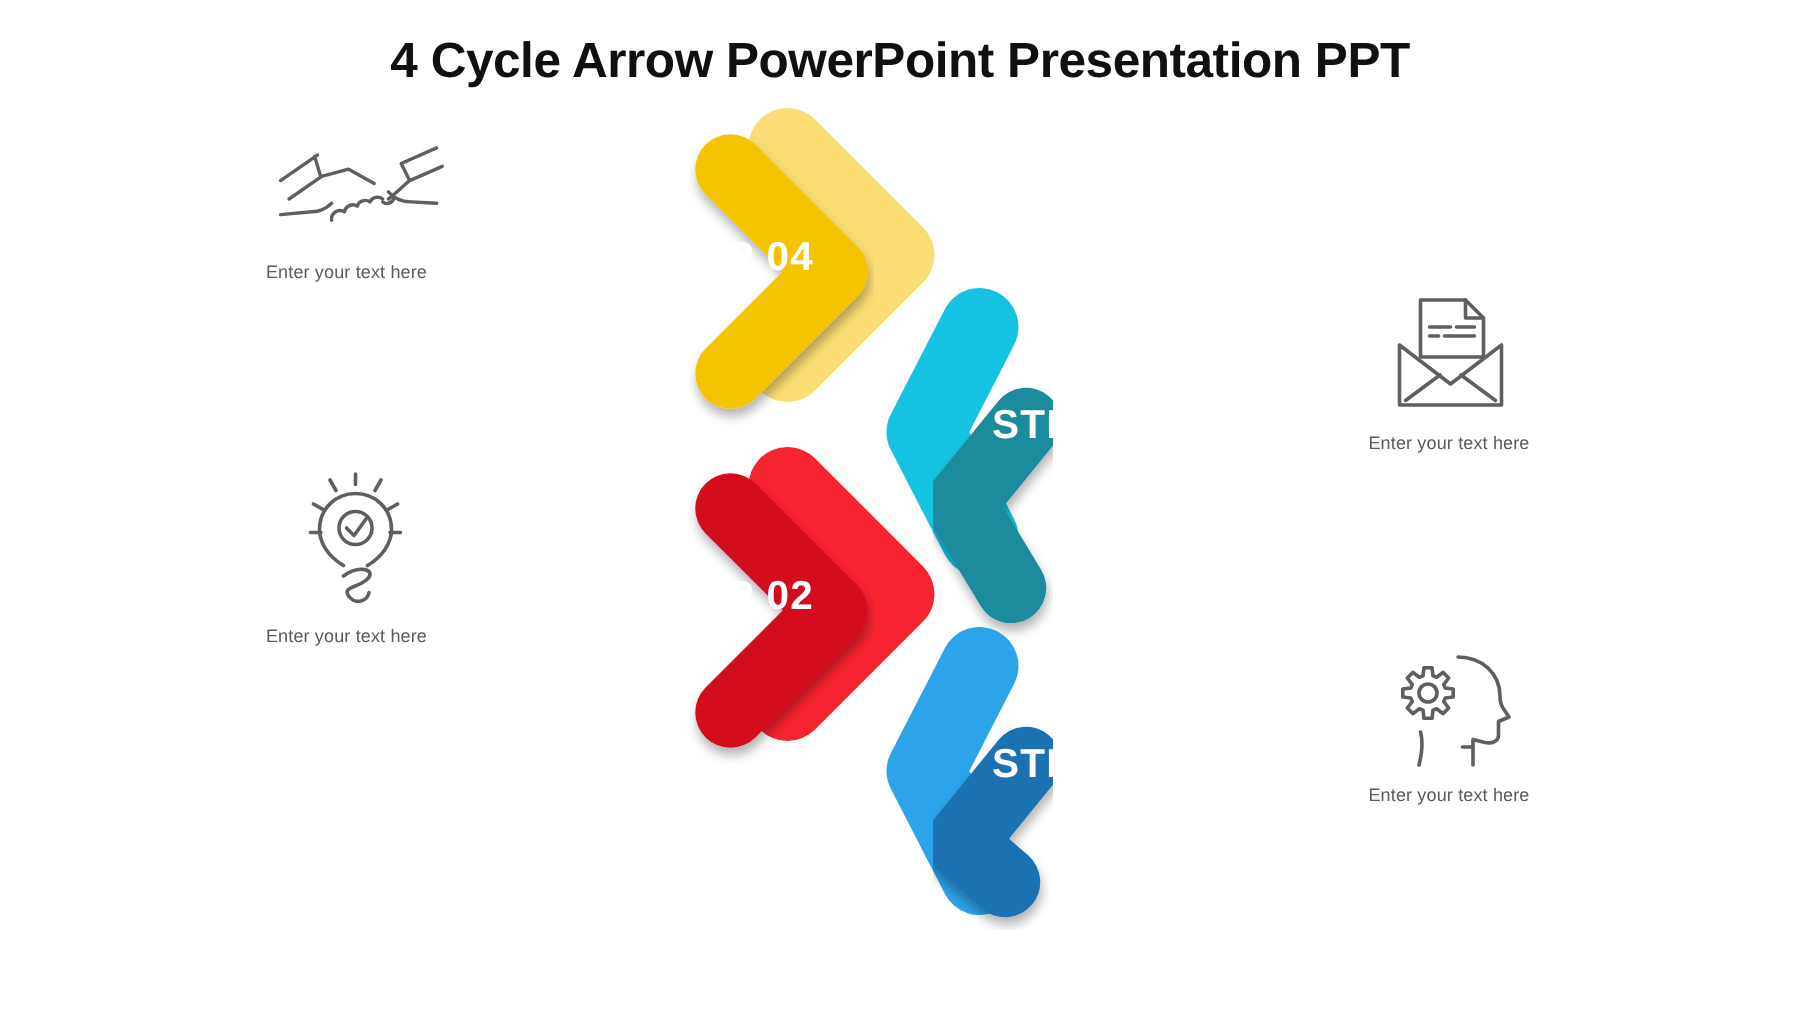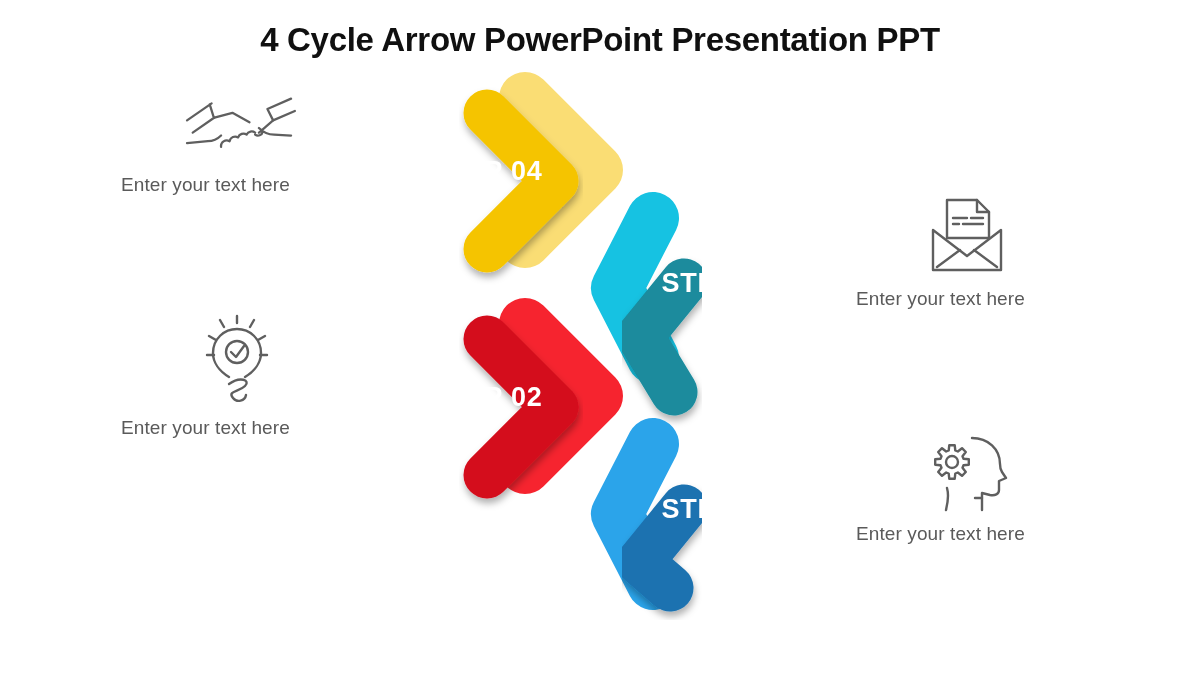--- a/index.html
+++ b/index.html
@@ -5,22 +5,22 @@
   html,body{margin:0;padding:0;background:#ffffff;}
   #slide{
     position:relative;width:1200px;height:675px;background:#ffffff;
     overflow:hidden;font-family:"Liberation Sans","DejaVu Sans",sans-serif;
   }
   #title{
     position:absolute;top:21px;left:0;width:1200px;text-align:center;
     font-size:33px;font-weight:700;letter-spacing:-0.3px;color:#101010;
   }
   .caption{
-    position:absolute;width:220px;text-align:left;
-    font-size:19px;color:#5a5a5a;letter-spacing:0.1px;
+    position:absolute;width:220px;text-align:center;
+    font-size:12px;color:#5a5a5a;letter-spacing:0.1px;
   }
   .icon{position:absolute;}
   svg{display:block;}
   .steptext{
     font-family:"Liberation Sans","DejaVu Sans",sans-serif;
     font-weight:700;font-size:27px;letter-spacing:0.8px;
   }
 </style>
 </head>
 <body>

